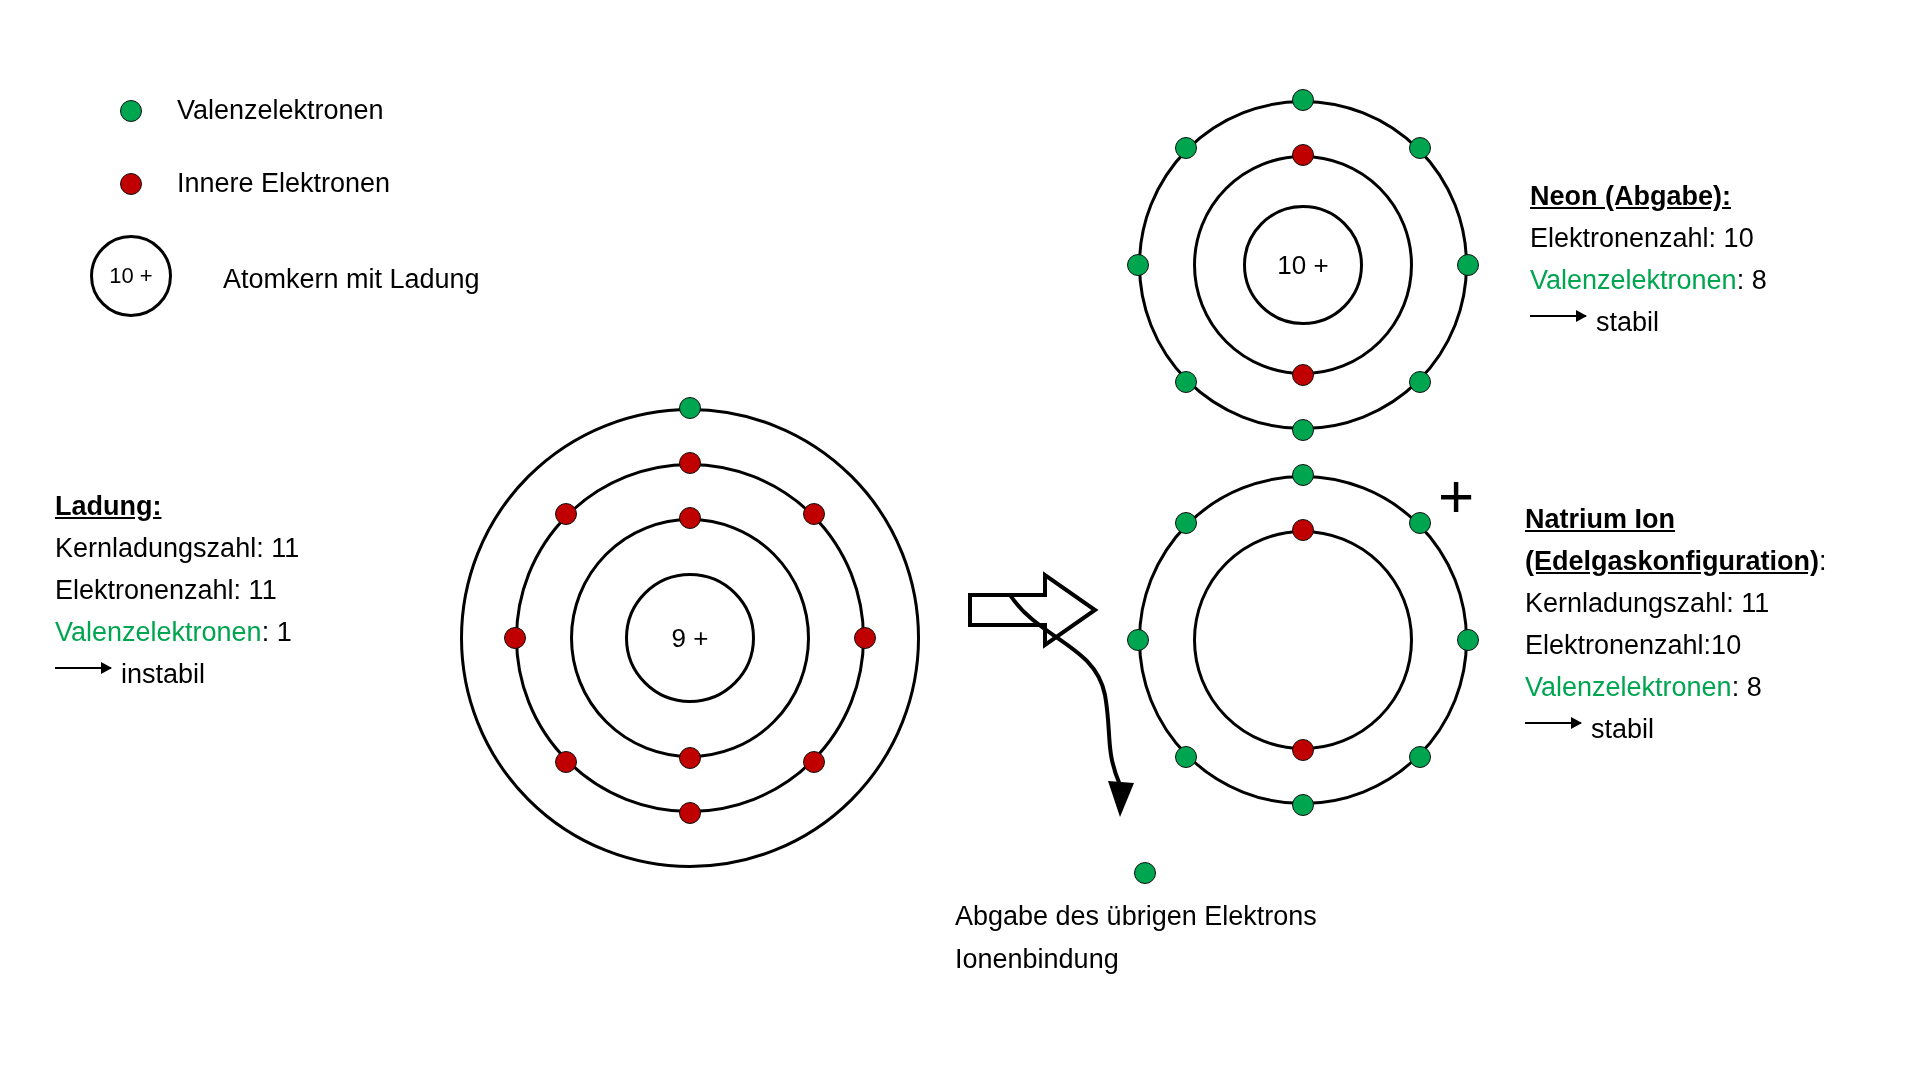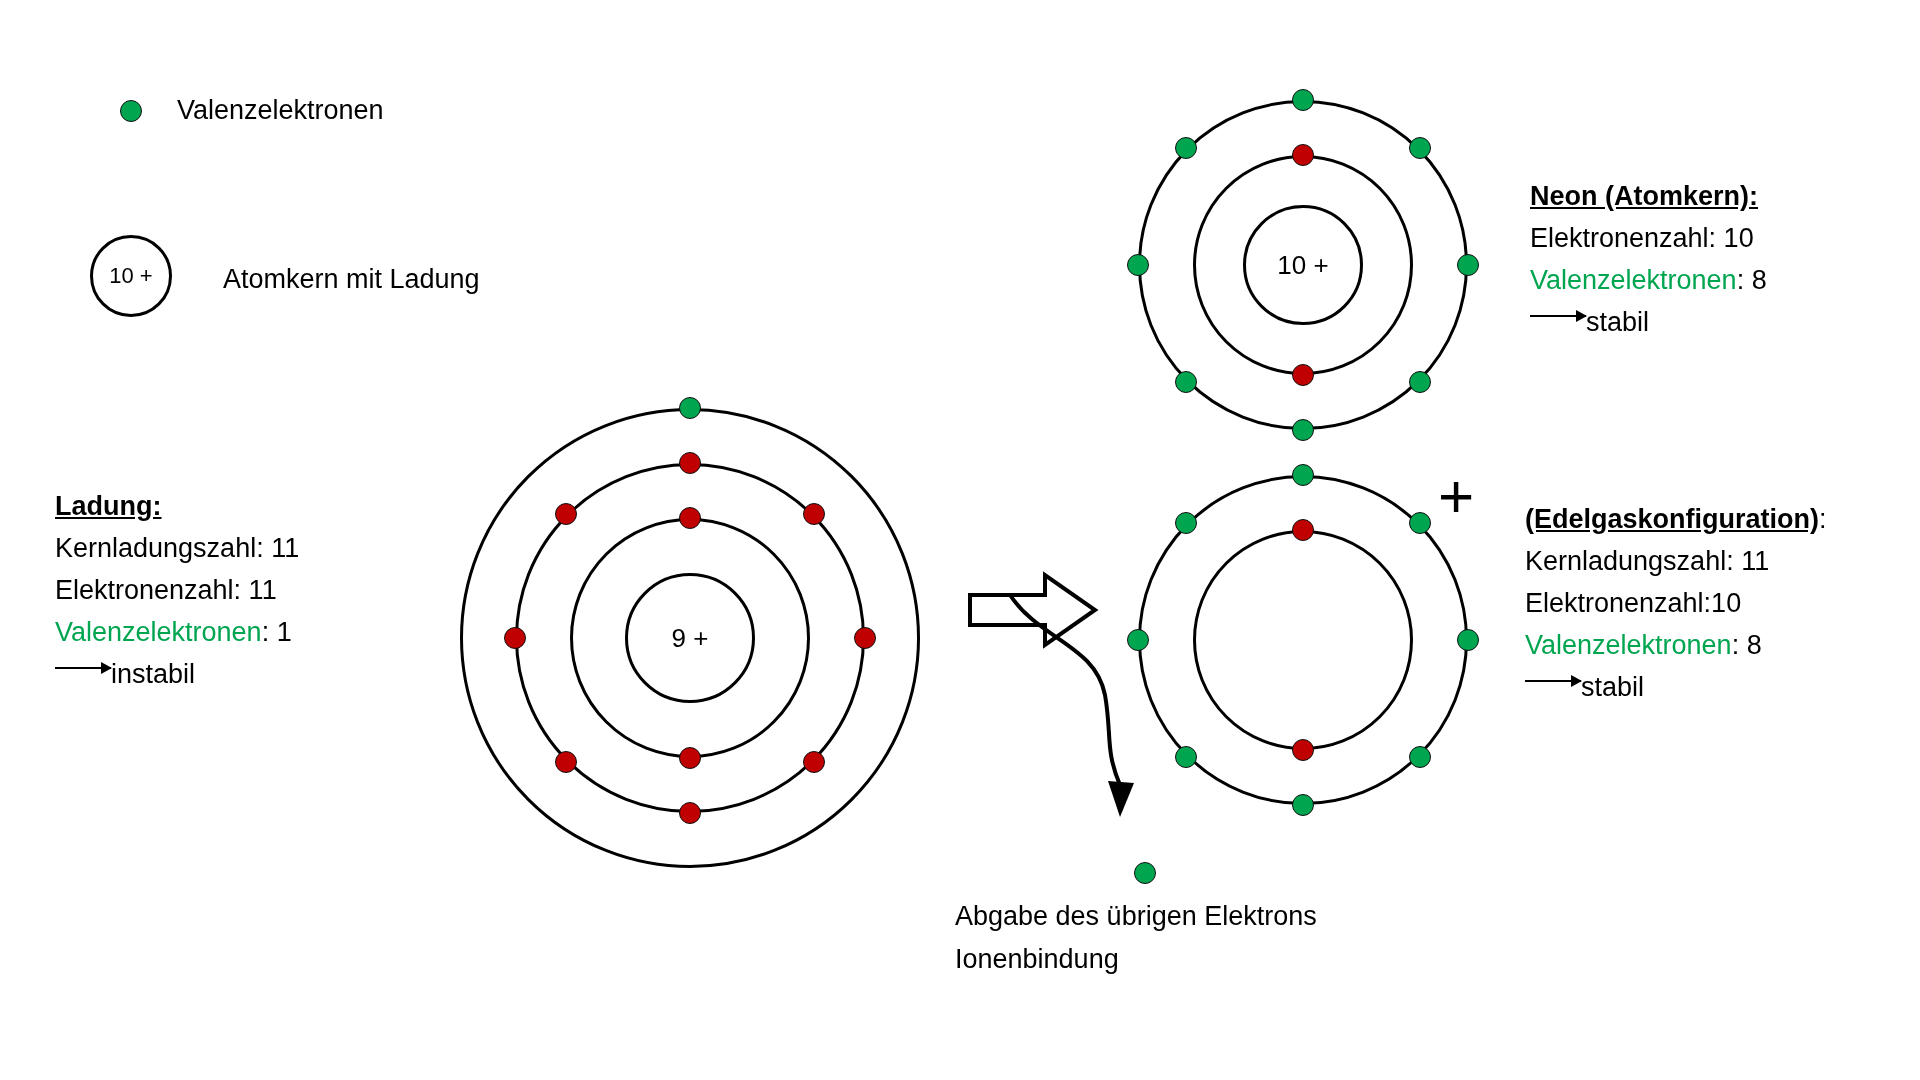--- a/index.html
+++ b/index.html
@@ -75,21 +75,21 @@
     border: 1px solid #111;
     box-sizing: border-box;
   }
   .e-green { background: #00a550; }
   .e-red   { background: #c00000; }
 
   
   .info { position: absolute; font-size: 27px; line-height: 42px; white-space: nowrap; }
   .info .head { font-weight: bold; text-decoration: underline; }
   .info .valence { color: #00a550; }
-  .stable-row { display: flex; align-items: center; }
+  .stable-row { display: flex; align-items: center; gap: 10px; }
   .arrow-short {
     display: inline-block;
     width: 56px;
     height: 2px;
     background: #000;
     position: relative;
     top: -6px;
   }
   .arrow-short::after {
     content: "";
@@ -118,20 +118,24 @@
 </head>
 <body>
 
 <div id="stage">
 
   <div class="legend-row" style="left:120px; top:95px;">
     <span class="dot dot-green" style="width:22px;height:22px;margin-right:35px;"></span>
     <span class="legend-label">Valenzelektronen</span>
   </div>
 
+  <div class="legend-row" style="left:120px; top:168px;">
+    <span class="dot dot-red" style="width:22px;height:22px;margin-right:35px;"></span>
+    <span class="legend-label">Innere Elektronen</span>
+  </div>
 
   <div class="nucleus-legend" style="left:90px; top:235px;">
     <span>10 +</span>
   </div>
   <div class="legend-label" style="position:absolute; left:223px; top:264px;">Atomkern mit Ladung</div>
 
   <div class="atom" style="left:460px; top:408px; width:460px; height:460px;">
     <div class="ring" style="left:0px;   top:0px;   width:460px; height:460px;"></div>
     <div class="ring" style="left:55px;  top:55px;  width:350px; height:350px;"></div>
     <div class="ring" style="left:110px; top:110px; width:240px; height:240px;"></div>
@@ -209,32 +213,33 @@
     <div>
       <span class="valence">Valenzelektronen</span><span>: 1</span>
     </div>
     <div class="stable-row">
       <span class="arrow-short"></span>
       <span>instabil</span>
     </div>
   </div>
 
   <div class="info" style="left:1530px; top:175px;">
-    <div class="head">Neon   (Atomkern):</div>
+    <div class="head">Neon   (Abgabe):</div>
     <div>Elektronenzahl: 10</div>
     <div>
       <span class="valence">Valenzelektronen</span><span>: 8</span>
     </div>
     <div class="stable-row">
       <span class="arrow-short"></span>
       <span>stabil</span>
     </div>
   </div>
 
   <div class="info" style="left:1525px; top:498px;">
+    <div class="head">Natrium Ion</div>
     <div>
       <span class="head">(Edelgaskonfiguration)</span><span>:</span>
     </div>
     <div>Kernladungszahl: 11</div>
     <div>Elektronenzahl:10</div>
     <div>
       <span class="valence">Valenzelektronen</span><span>: 8</span>
     </div>
     <div class="stable-row">
       <span class="arrow-short"></span>

